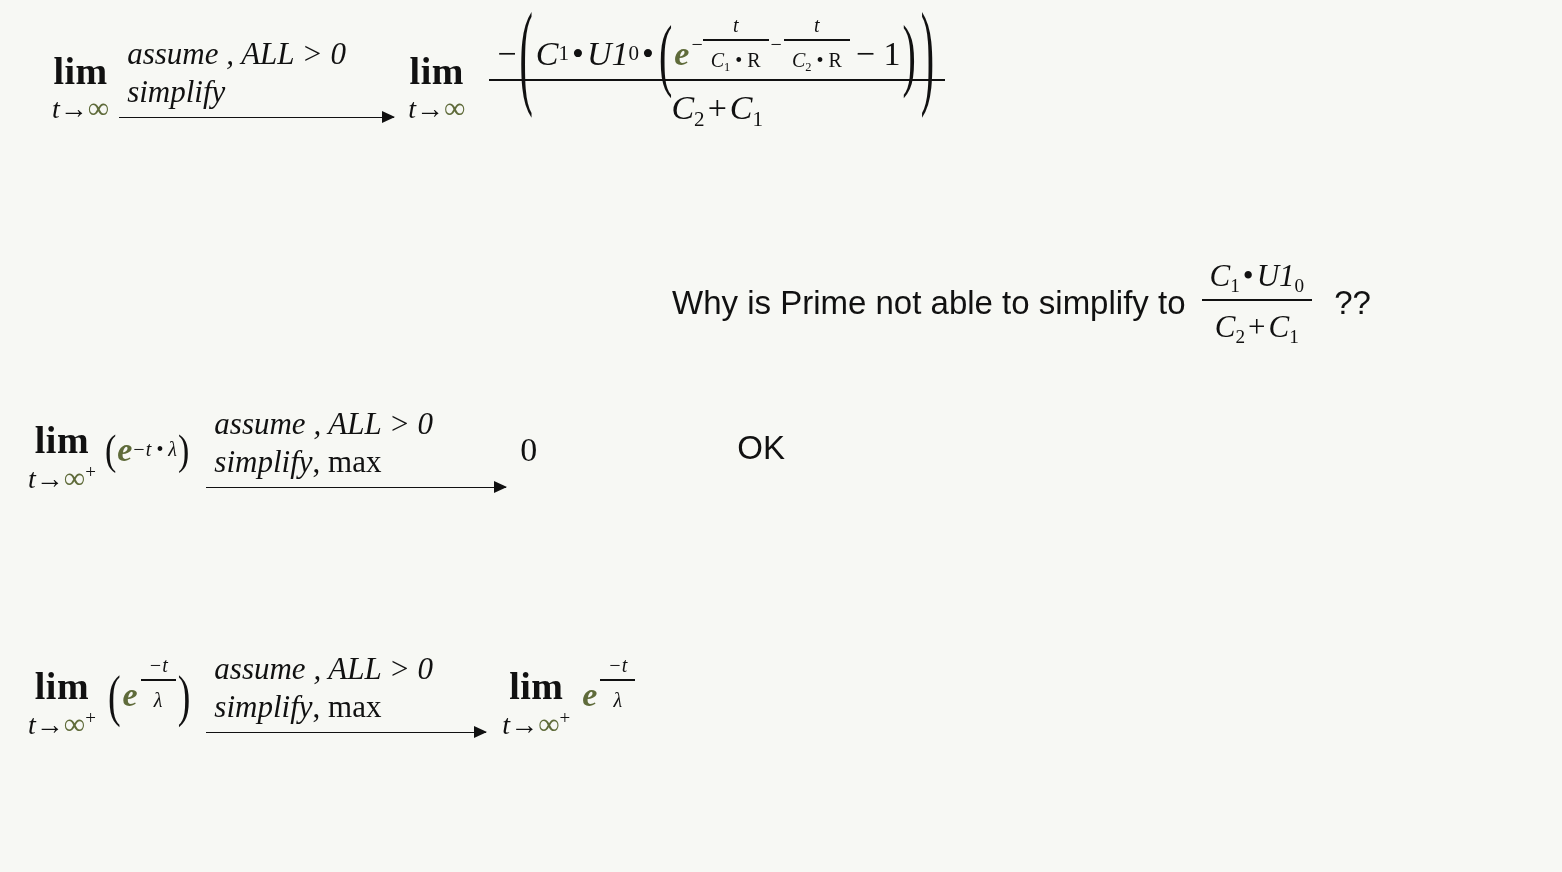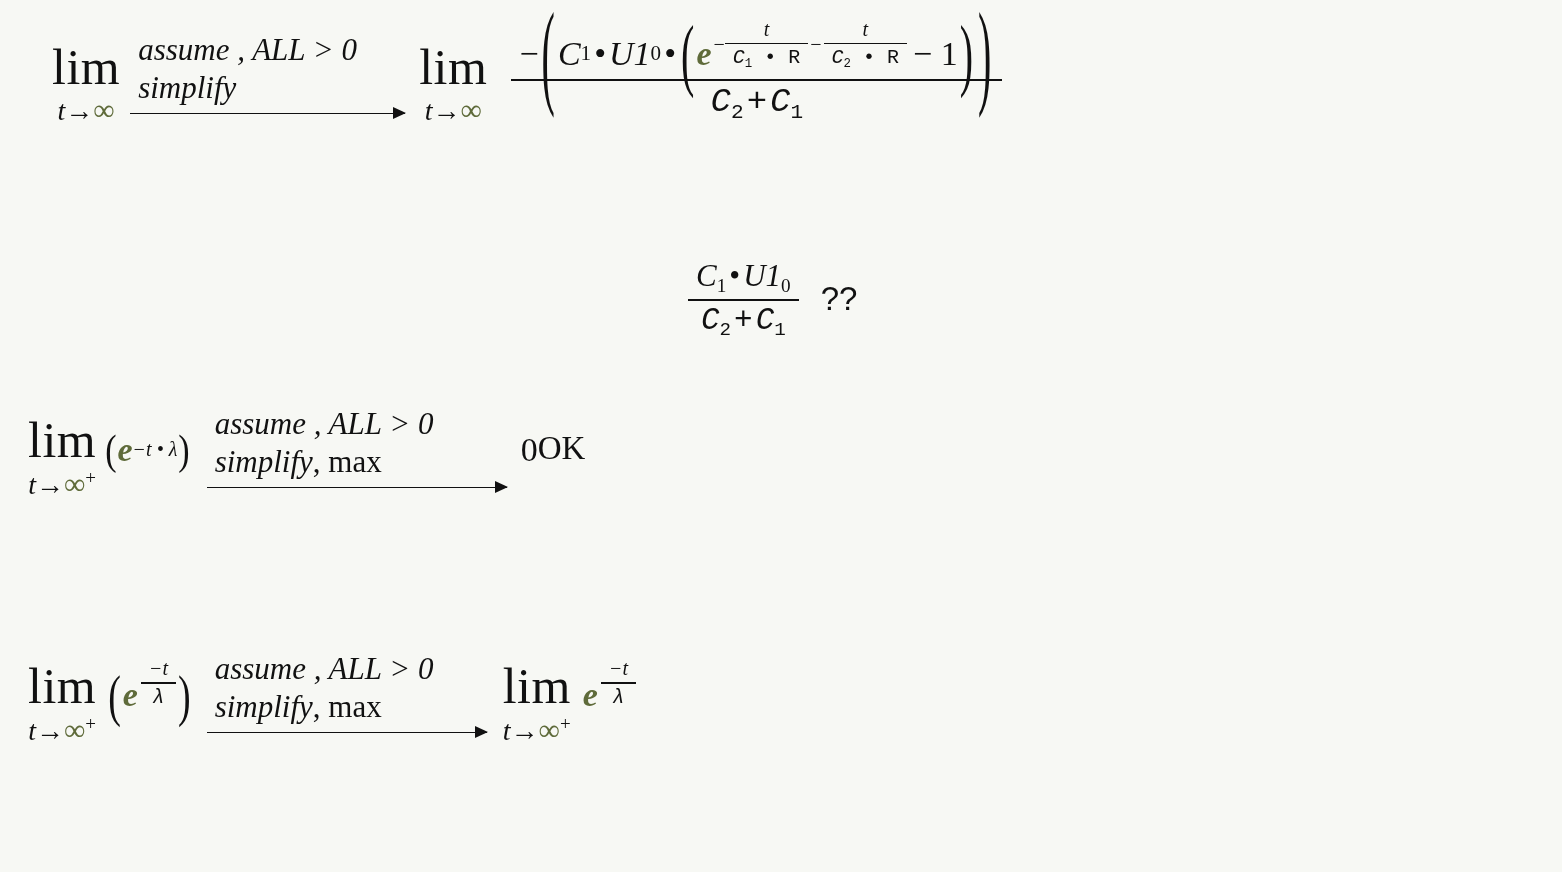--- a/index.html
+++ b/index.html
@@ -50,22 +50,23 @@
   
   .limop {
     display: inline-flex;
     flex-direction: column;
     align-items: center;
     font-family: "Liberation Serif", serif;
     line-height: 1.02;
   }
   .limop .lim-top {
     font-style: normal;
-    font-size: 50px;
+    font-size: 38px;
     letter-spacing: 0.5px;
+    font-weight: bold;
   }
   .limop .lim-bot {
     font-style: italic;
     font-size: 28px;
     margin-top: 2px;
     white-space: nowrap;
   }
   .limop .lim-bot .inf {
     font-style: normal;
     color: #5f6b3a;
@@ -134,23 +135,22 @@
     padding: 0 8px 2px 8px;
     white-space: nowrap;
   }
   .frac > .bar {
     height: 1.8px;
     background: #111;
     width: 100%;
     align-self: stretch;
   }
   .frac > .den {
-    padding: 2px 8px 0 8px;
+    padding: 8px 8px 0 8px;
     white-space: nowrap;
-    font-family: Liberation Mono, monospace;
   }
   
   .paren {
     font-style: normal;
     display: inline-block;
     transform-origin: center;
   }
   .p-xl {
     font-size: 40px;
     transform: scaleY(2.9);
@@ -242,20 +242,21 @@
         <span class="paren p-xl">)</span>
       </div>
       <div class="bar"></div>
       <div class="den" style="font-size:34px;">
         <span>C</span><span class="sub">2</span><span class="upright" style="padding:0 3px;">+</span><span>C</span><span class="sub">1</span>
       </div>
     </div>
   </div>
 
   <div class="abs row" style="left:672px; top:258px; align-items:center;">
+    <span class="plain-text">Why is Prime not able to simplify to</span>
     <span class="frac math" style="font-size:31px; margin-left:16px;">
       <span class="num"><span>C</span><span class="sub">1</span><span class="upright" style="padding:0 3px;">•</span><span>U1</span><span class="sub">0</span></span>
       <span class="bar"></span>
       <span class="den"><span>C</span><span class="sub">2</span><span class="upright" style="padding:0 3px;">+</span><span>C</span><span class="sub">1</span></span>
     </span>
     <span class="plain-text" style="margin-left:22px;">??</span>
   </div>
 
   <div class="abs row" style="left:28px; top:405px;">
 
@@ -277,21 +278,21 @@
         <div class="ln"><span>simplify</span><span class="rom">, max</span></div>
       </div>
       <div class="arrow" style="width:300px;">
           <span class="shaft"></span>
           <span class="head"></span>
         </div>
     </div>
 
     <div class="math upright" style="font-size:34px; margin-left:14px; margin-bottom:16px;">0</div>
 
-    <div class="plain-text" style="margin-bottom:18px;font-family:Liberation Serif, serif;">OK</div>
+    <div class="plain-text" style="margin-left:200px; margin-bottom:18px;">OK</div>
   </div>
 
   <div class="abs row" style="left:28px; top:650px;">
 
     <div class="limop">
       <span class="lim-top">lim</span>
       <span class="lim-bot"><span>t→</span><span class="inf">∞</span><span class="plus">+</span></span>
     </div>
 
     <div class="math row" style="font-size:32px; margin-left:10px; margin-bottom:18px; align-items:center;">

